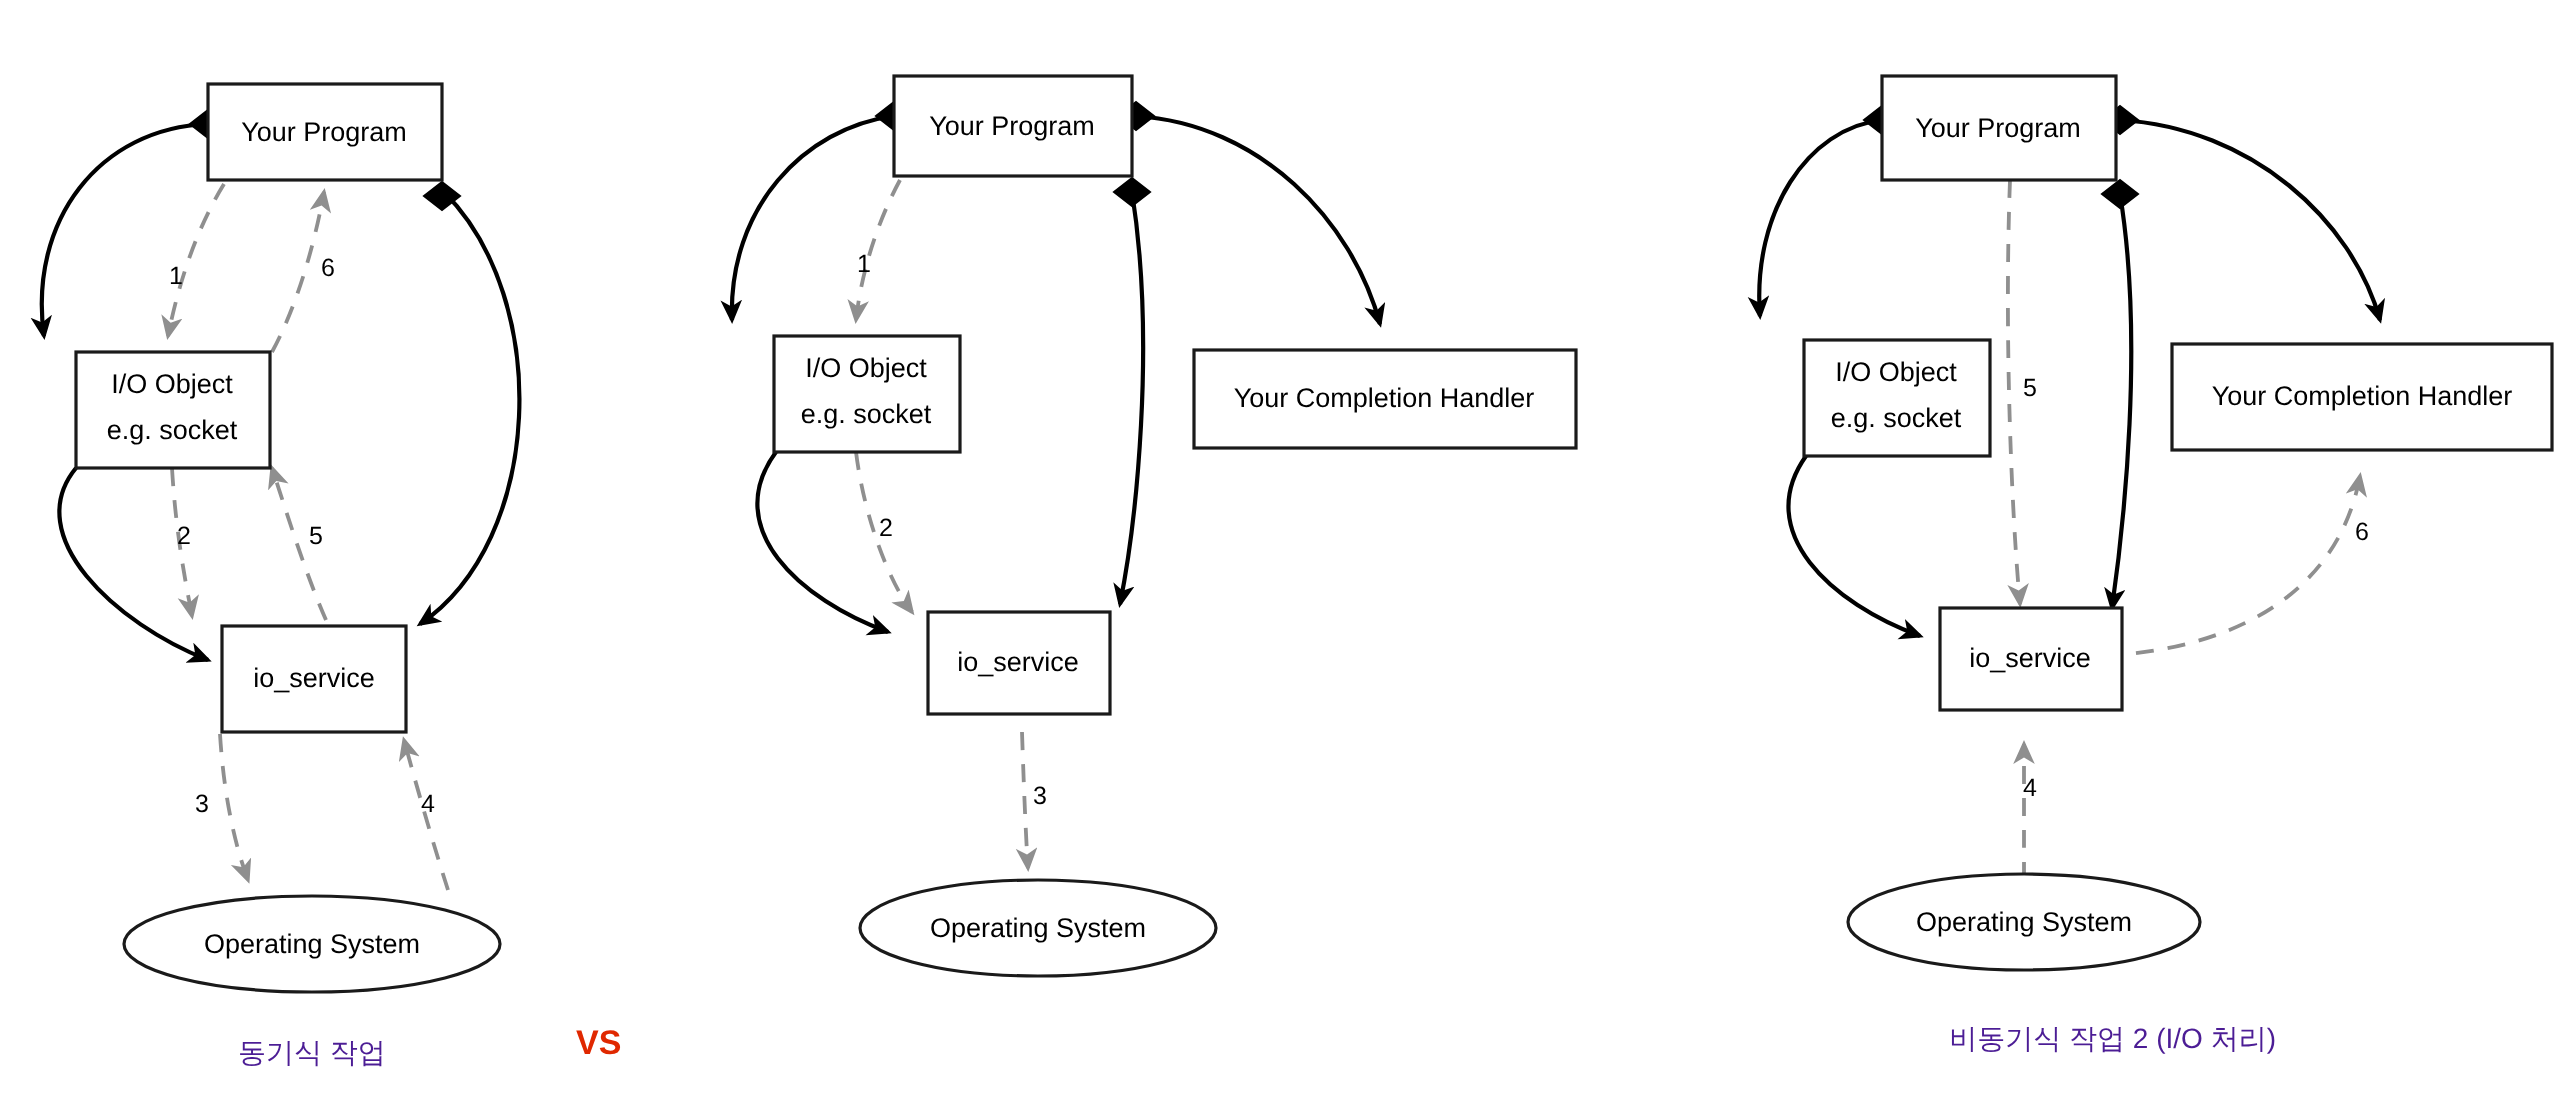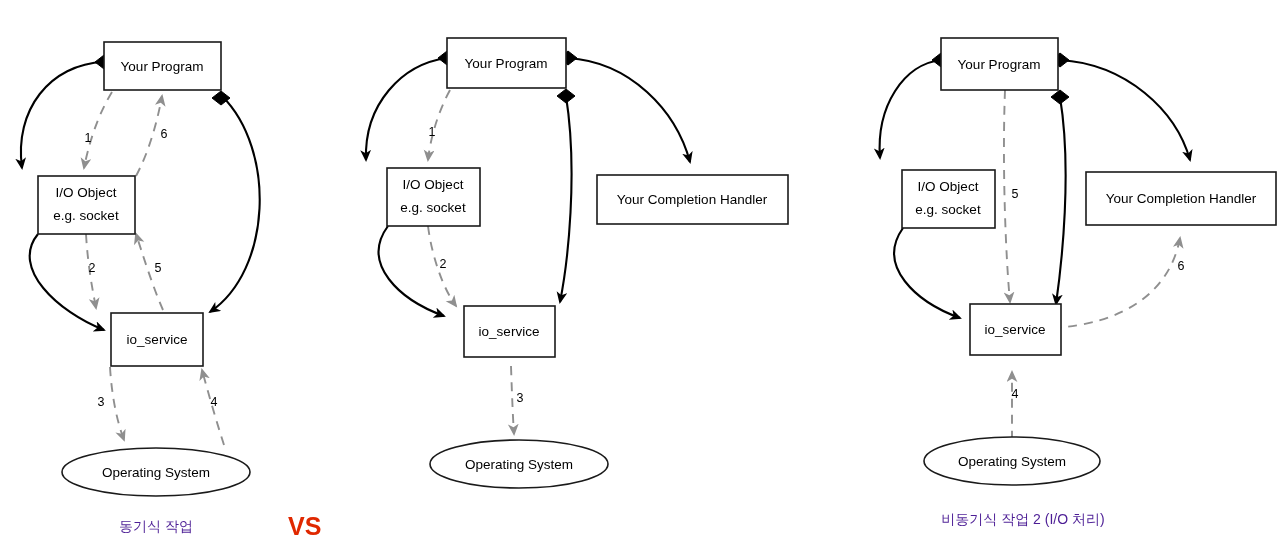--- a/index.html
+++ b/index.html
@@ -12,21 +12,21 @@
   .node-label{font-family:"Liberation Sans","DejaVu Sans",sans-serif;
               font-size:13.5px;fill:#000000;text-anchor:middle;dominant-baseline:middle;}
   .edge-solid{fill:none;stroke:#000000;stroke-width:2.1;}
   .edge-dashed{fill:none;stroke:#8f8f8f;stroke-width:1.9;stroke-dasharray:9 7;}
   .diamond{fill:#000000;stroke:#000000;stroke-width:1;}
   .step-label{font-family:"Liberation Sans","DejaVu Sans",sans-serif;
               font-size:12.5px;fill:#000000;text-anchor:middle;}
   .caption{position:absolute;font-family:"Liberation Sans","DejaVu Sans",sans-serif;
            font-size:14px;color:#4c1d95;white-space:nowrap;text-align:center;}
   .vs-label{position:absolute;font-family:"Liberation Sans","DejaVu Sans",sans-serif;
-            font-size:25px;font-weight:bold;color:#e02800;letter-spacing:0px;}
+            font-size:17px;font-weight:bold;color:#e02800;letter-spacing:0px;}
 </style>
 </head>
 <body>
 
 <div id="stage">
 
   <svg class="panel" width="330" height="510" viewBox="0 0 330 510">
     <defs>
       <marker id="ah-black-1" markerWidth="13" markerHeight="13" refX="10" refY="5.4" orient="auto" markerUnits="userSpaceOnUse">
         <path d="M0,0 L12,5.4 L0,10.8 L3.2,5.4 Z" fill="#000"></path>
@@ -170,17 +170,17 @@
       <ellipse class="node-ellipse" cx="152" cy="461" rx="88" ry="24"></ellipse>
       <text class="node-label" x="152" y="462">Operating System</text>
     </g>
 
     <text class="step-label" x="155" y="198">5</text>
     <text class="step-label" x="155" y="398">4</text>
     <text class="step-label" x="321" y="270">6</text>
   </svg>
 
   <div class="caption" style="left:56px;top:518px;width:200px;">동기식 작업</div>
-  <div class="caption" style="left:908px;top:511px;width:230px;">비동기식 작업 2 (I/O 처리)</div>
+  <div class="caption" style="left:908px;top:511px;width:230px;text-align:right;">비동기식 작업 2 (I/O 처리)</div>
 
   <div class="vs-label" style="left:288px;top:512px;">VS</div>
 
 </div>
 
 </body></html>

